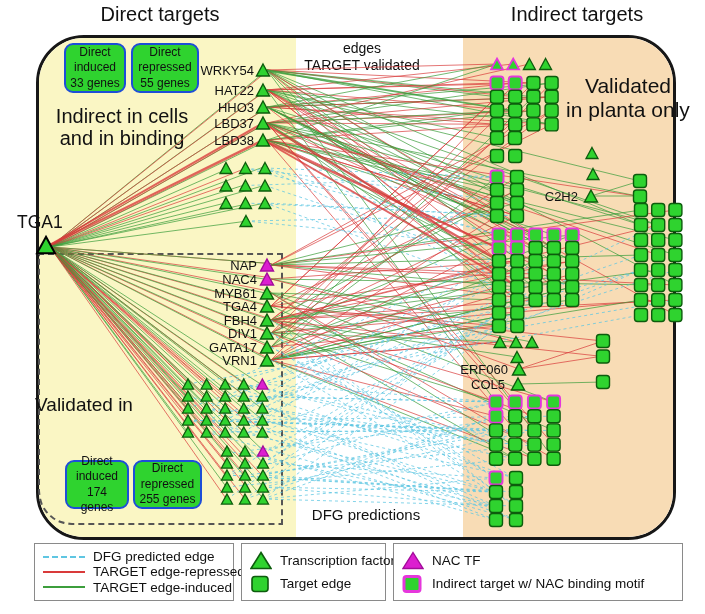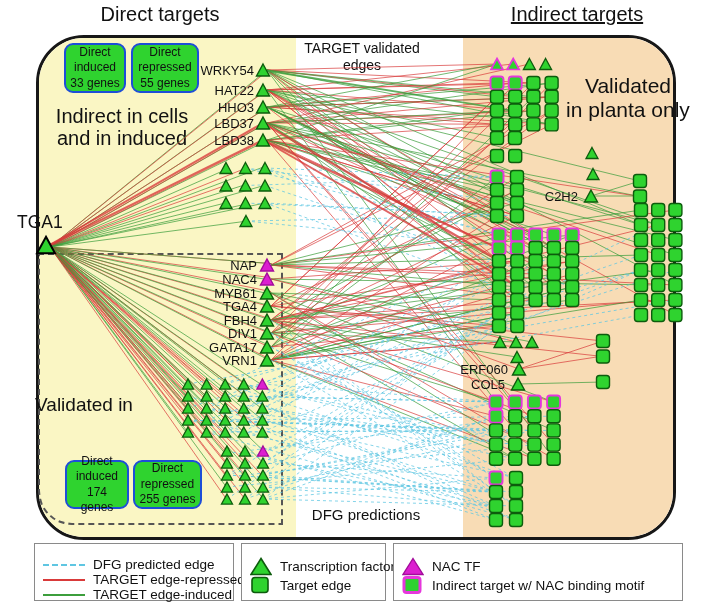--- a/index.html
+++ b/index.html
@@ -17,35 +17,35 @@
   .region-label{font-size:19px;line-height:1.12;text-align:center;transform:translateX(-50%);white-space:nowrap;}
   .region-label.big{font-size:21px;}
   .band-label{font-size:14px;line-height:1.2;text-align:center;transform:translateX(-50%);white-space:nowrap;}
   .stat-box{
     position:absolute;background:#2fd32f;border:2px solid #1d4ed8;border-radius:9px;
     font-size:12px;line-height:1.28;text-align:center;display:flex;flex-direction:column;
     justify-content:center;padding:2px 3px;box-sizing:border-box;
   }
   .dashed-box{position:absolute;left:38px;top:253px;width:241px;height:268px;border:2px dashed #555;border-radius:0 0 0 34px;}
   svg.net{position:absolute;left:0;top:0;pointer-events:none;}
-  .legend-box{position:absolute;border:1.5px solid #8a8a8a;background:#fff;box-sizing:border-box;padding:13px 8px;display:flex;flex-direction:column;justify-content:space-around;}
+  .legend-box{position:absolute;border:1.5px solid #8a8a8a;background:#fff;box-sizing:border-box;padding:5px 8px;display:flex;flex-direction:column;justify-content:space-around;}
   .legend-row{display:flex;align-items:center;gap:8px;font-size:13.5px;white-space:nowrap;}
   .edge-sample{width:42px;flex:0 0 42px;height:0;}
   .edge-sample.pred{border-top:2px dashed #5fc6e2;}
   .edge-sample.rep{border-top:2px solid #d93a3a;}
   .edge-sample.ind{border-top:2px solid #3c9e3c;}
   .marker{flex:0 0 22px;display:flex;align-items:center;justify-content:center;}
 </style>
 </head>
 <body>
 
 <div class="stage">
 
   <div class="abs fig-title" style="left:160px;top:3px;">Direct targets</div>
-  <div class="abs fig-title" style="left:577px;top:3px;text-decoration:underline;">Indirect targets</div>
+  <div class="abs fig-title" style="left:577px;top:3px;">Indirect targets</div>
 
   <div class="panel">
     <div class="bg-yellow"></div>
     <div class="bg-white"></div>
     <div class="bg-orange"></div>
   </div>
 
   <div class="dashed-box"></div>
 
   <div class="stat-box" style="left:64px;top:43px;width:62px;height:50px;">
@@ -64,32 +64,32 @@
     <span>174 genes</span>
   </div>
   <div class="stat-box" style="left:133px;top:460px;width:69px;height:49px;">
     <span>Direct</span>
     <span>repressed</span>
     <span>255 genes</span>
   </div>
 
   <div class="abs region-label" style="left:122px;top:105px;font-size:20px;">
     <div>Indirect in cells</div>
-    <div>and in induced</div>
+    <div>and in binding</div>
   </div>
   <div class="abs region-label" style="left:84px;top:394px;">
     <div>Validated in</div>
   </div>
   <div class="abs region-label big" style="left:628px;top:74px;">
     <div>Validated</div>
     <div>in planta only</div>
   </div>
   <div class="abs band-label" style="left:362px;top:40px;">
+    <div>edges</div>
     <div>TARGET validated</div>
-    <div>edges</div>
   </div>
   <div class="abs band-label" style="left:366px;top:506px;font-size:15px;">DFG predictions</div>
 
   <svg class="net" id="net" width="705" height="614" viewBox="0 0 705 614">
       <g>
         <line x1="50" y1="247" x2="267.3033112557605" y2="69.84487167699262" stroke="#3c9e3c" stroke-width="0.9" stroke-opacity="0.8"></line>
         <line x1="50" y1="247" x2="268.05739738047123" y2="70.50920212431811" stroke="#d93a3a" stroke-width="0.9" stroke-opacity="0.78"></line>
         <line x1="50" y1="247" x2="266.0244416962378" y2="90.07977762655355" stroke="#3c9e3c" stroke-width="0.9" stroke-opacity="0.8"></line>
         <line x1="50" y1="247" x2="266.3196839829907" y2="90.37423396180384" stroke="#d93a3a" stroke-width="0.9" stroke-opacity="0.78"></line>
         <line x1="50" y1="247" x2="268.096423944924" y2="106.91695116530173" stroke="#3c9e3c" stroke-width="0.9" stroke-opacity="0.8"></line>

